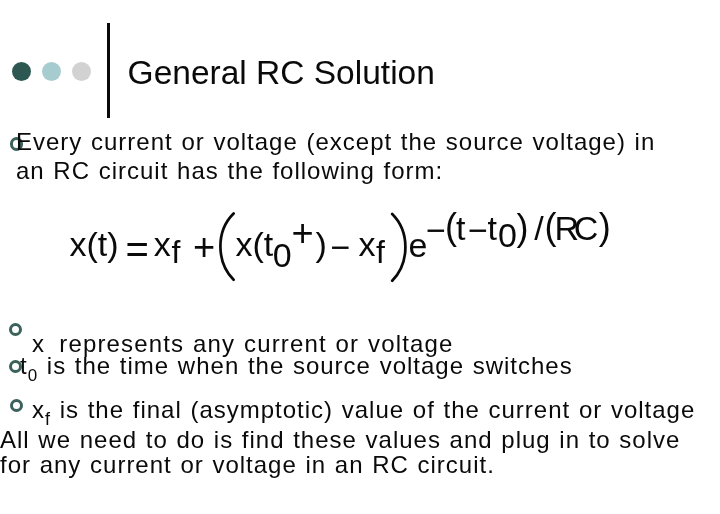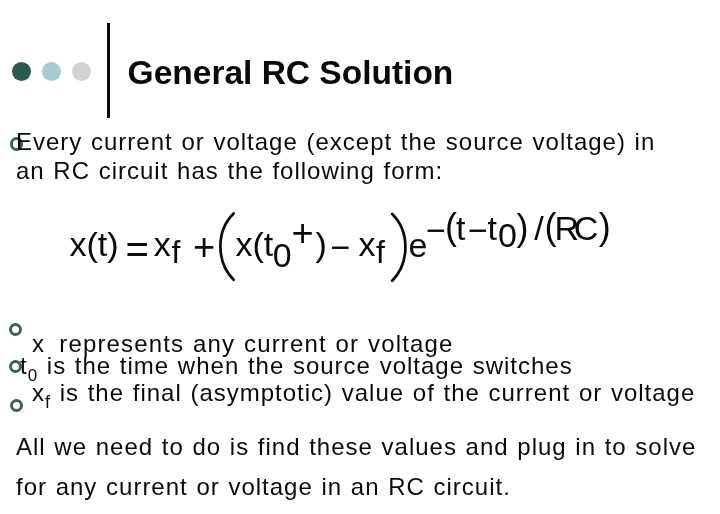--- a/index.html
+++ b/index.html
@@ -13,21 +13,21 @@
 .subf{font-size:18px;vertical-align:-6.5px;letter-spacing:1px}
 </style>
 </head>
 <body>
 
 <div class="dot" style="left:11.5px;top:61.7px;background:#2d5852"></div>
 <div class="dot" style="left:41.5px;top:61.7px;background:#a7ccd0"></div>
 <div class="dot" style="left:71.5px;top:61.7px;background:#d2d2d2"></div>
 <div class="abs" style="left:107.2px;top:23px;width:2.6px;height:94.6px;background:#0a0a0a"></div>
 
-<div class="abs" style="left:127.6px;top:53.2px;font-size:33.5px;font-weight:bold;line-height:40px;white-space:nowrap">General RC Solution</div>
+<div class="abs" style="left:127.6px;top:53.2px;font-size:33.5px;font-weight:normal;line-height:40px;white-space:nowrap">General RC Solution</div>
 
 <div class="ring" style="left:9.6px;top:137.4px"></div>
 <div class="abs body24" style="left:16px;top:126.8px">Every current or voltage (except the source voltage) in<br>an RC circuit has the following form:</div>
 
 <svg class="abs" style="left:0;top:0" width="720" height="514">
   <g font-family="Liberation Sans, sans-serif" fill="#0a0a0a">
     <text x="69.4" y="256" font-size="34">x(t)</text>
     <text x="125.4" y="262.6" font-size="40">=</text>
     <text x="153.8" y="256" font-size="34">x</text>
     <text x="171.5" y="262.5" font-size="32">f</text>
@@ -58,15 +58,15 @@
   <path d="M 392.2 214 C 401.6 223.3 405.4 235.2 405.4 247 C 405.4 258.9 401.6 271.2 392.2 280.8" fill="none" stroke="#0a0a0a" stroke-width="2.7" stroke-linecap="round"></path>
 </svg>
 
 <div class="ring" style="left:8.9px;top:322.7px"></div>
 <div class="abs body24" style="left:32px;top:329px;letter-spacing:1.15px">x<span style="display:inline-block;width:14.2px"></span>represents any current or voltage</div>
 
 <div class="ring" style="left:9.1px;top:360px"></div>
 <div class="abs body24" style="left:20px;top:350.5px">t<span class="sub0">0</span> is the time when the source voltage switches</div>
 
 <div class="ring" style="left:9.5px;top:398.5px"></div>
-<div class="abs body24" style="left:32px;top:378px">x<span class="subf">f</span> is the final (asymptotic) value of the current or voltage</div>
+<div class="abs body24" style="left:32px;top:395px">x<span class="subf">f</span> is the final (asymptotic) value of the current or voltage</div>
 
-<div class="abs body24" style="left:16px;top:427.2px;line-height:40px">All we need to do is find these values and plug in to solve<br>for any current or voltage in an RC circuit.</div>
+<div class="abs body24" style="left:0;top:427.2px;line-height:25px">All we need to do is find these values and plug in to solve<br>for any current or voltage in an RC circuit.</div>
 
 </body></html>

